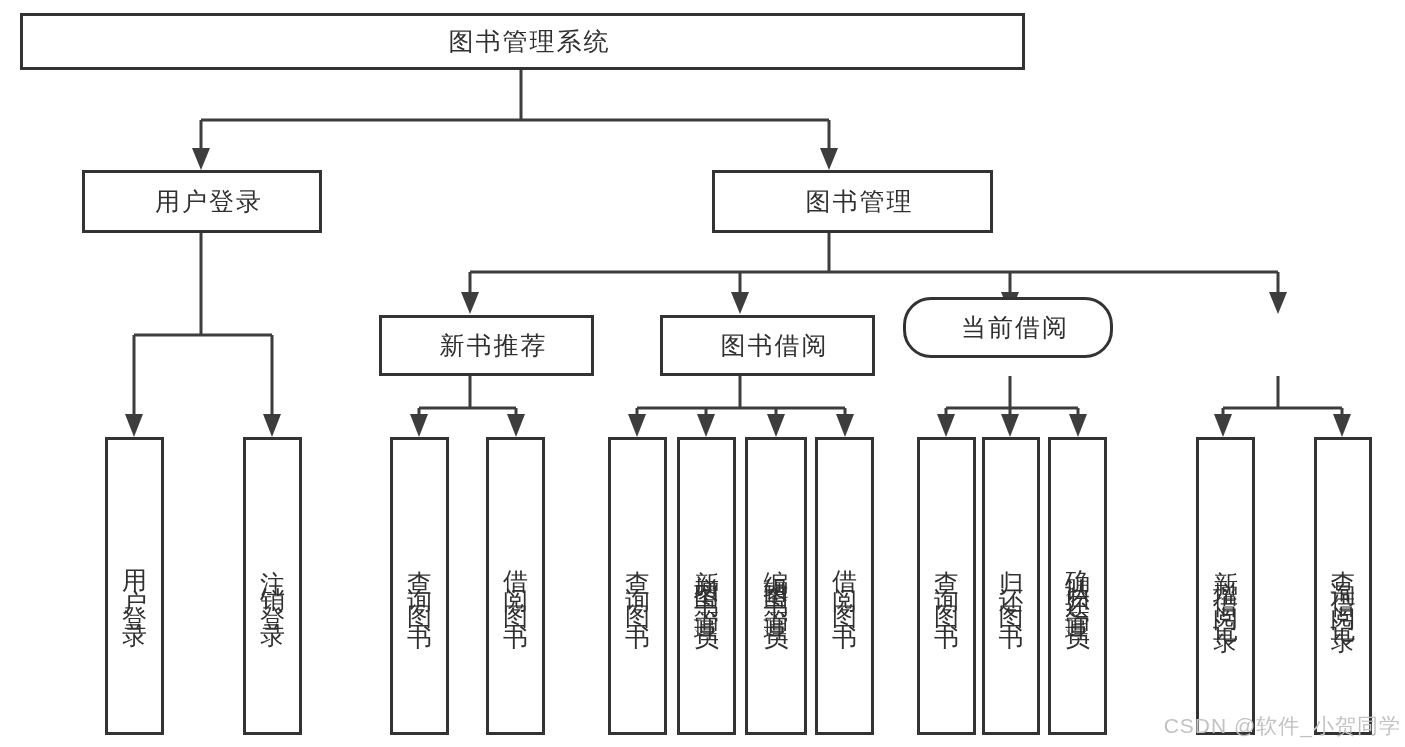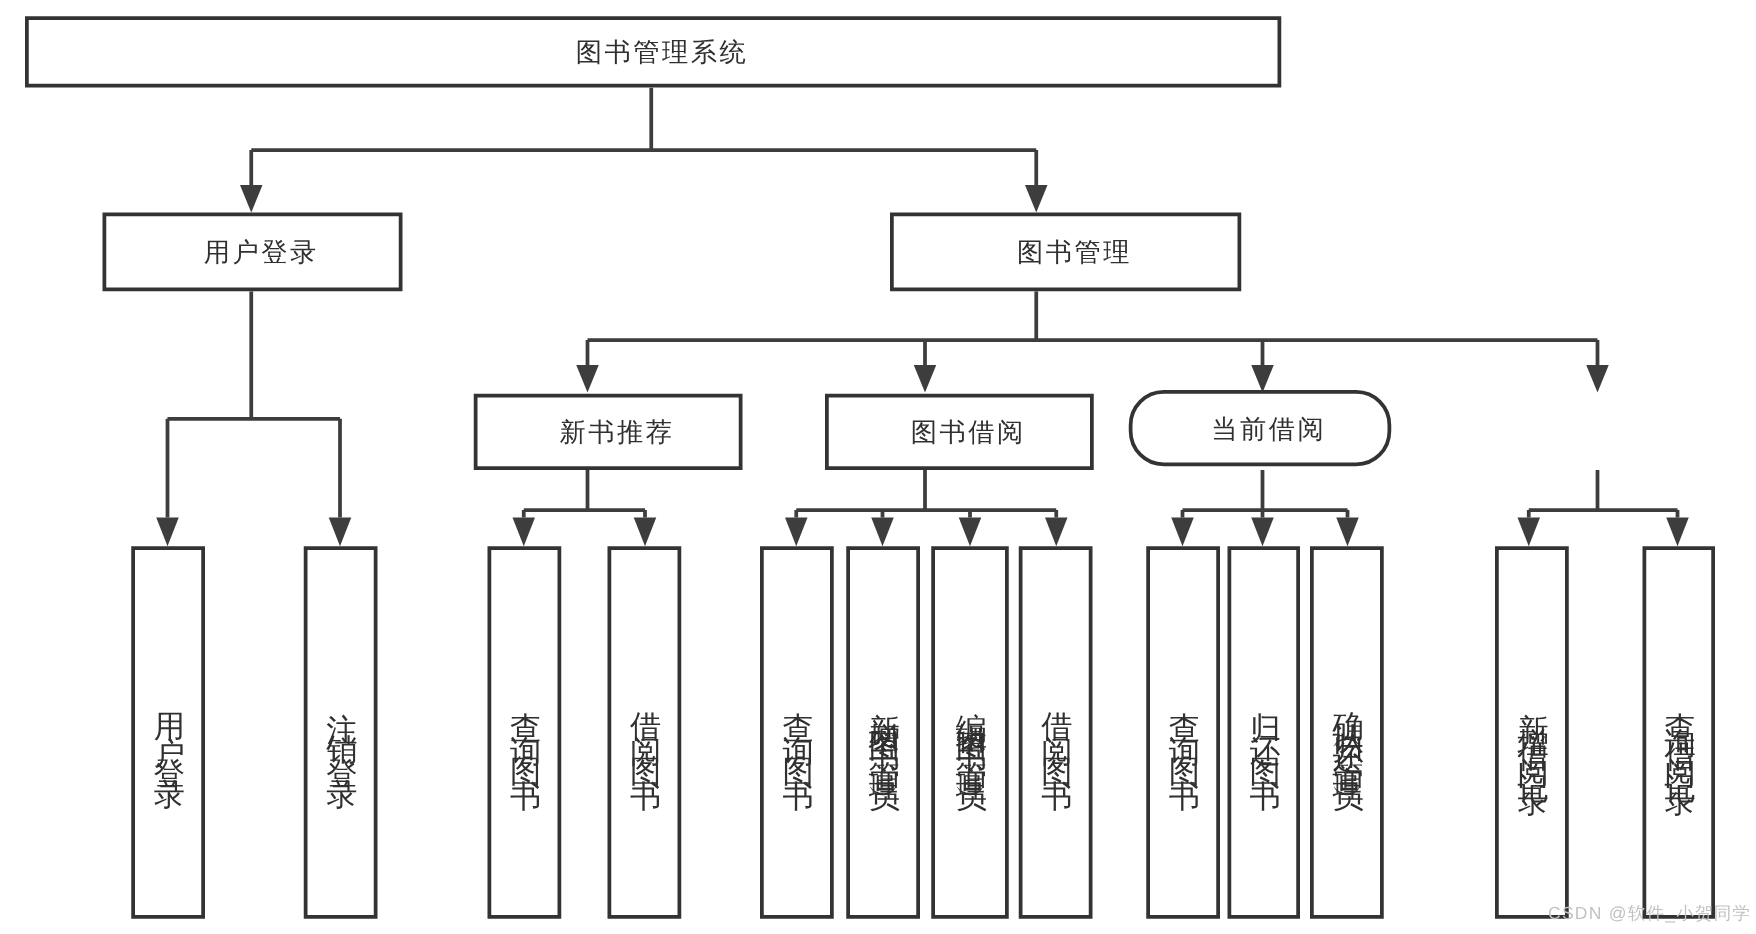--- a/index.html
+++ b/index.html
@@ -14,21 +14,21 @@
     position:absolute;
     box-sizing:border-box;
     border:3px solid #333333;
     background:#ffffff;
     display:flex;
     align-items:center;
     justify-content:center;
     color:#303030;
   }
   .hbox{
-    font-size:21px;
+    font-size:25px;
     letter-spacing:2px;
     white-space:nowrap;
     padding-left:14px;
   }
   .vbox{
     font-size:25px;
   }
   .vbox .vtext{
     writing-mode:vertical-rl;
     text-orientation:mixed;
@@ -40,21 +40,21 @@
   .connectors{
     position:absolute;
     left:0;top:0;width:1405px;height:747px;
     z-index:1;
   }
   .node{z-index:2;}
   .watermark{
     position:absolute;
     right:4px;bottom:7px;
     z-index:10;
-    font-size:14px;
+    font-size:21px;
     letter-spacing:1px;
     color:#c2c2c2;
     white-space:nowrap;
   }
 </style>
 </head>
 <body>
 
 <div class="stage">
 
@@ -108,21 +108,21 @@
   <div class="node hbox" style="left:712px;top:170px;width:281px;height:63px;">
     <span>图书管理</span>
   </div>
 
   <div class="node hbox" style="left:363px;top:315px;width:215px;height:61px;margin-left:16px;">
     <span>新书推荐</span>
   </div>
   <div class="node hbox" style="left:633px;top:315px;width:215px;height:61px;margin-left:27px;">
     <span>图书借阅</span>
   </div>
-  <div class="node hbox" style="left:903px;top:312px;width:210px;height:61px;border-radius:28px;">
+  <div class="node hbox" style="left:903px;top:297px;width:210px;height:61px;border-radius:28px;">
     <span>当前借阅</span>
   </div>
 
   <div class="node vbox v-wide" style="left:105px;top:437px;width:59px;height:298px;">
     <span class="vtext">用户登录</span>
   </div>
   <div class="node vbox v-wide" style="left:243px;top:437px;width:59px;height:298px;">
     <span class="vtext">注销登录</span>
   </div>
 

